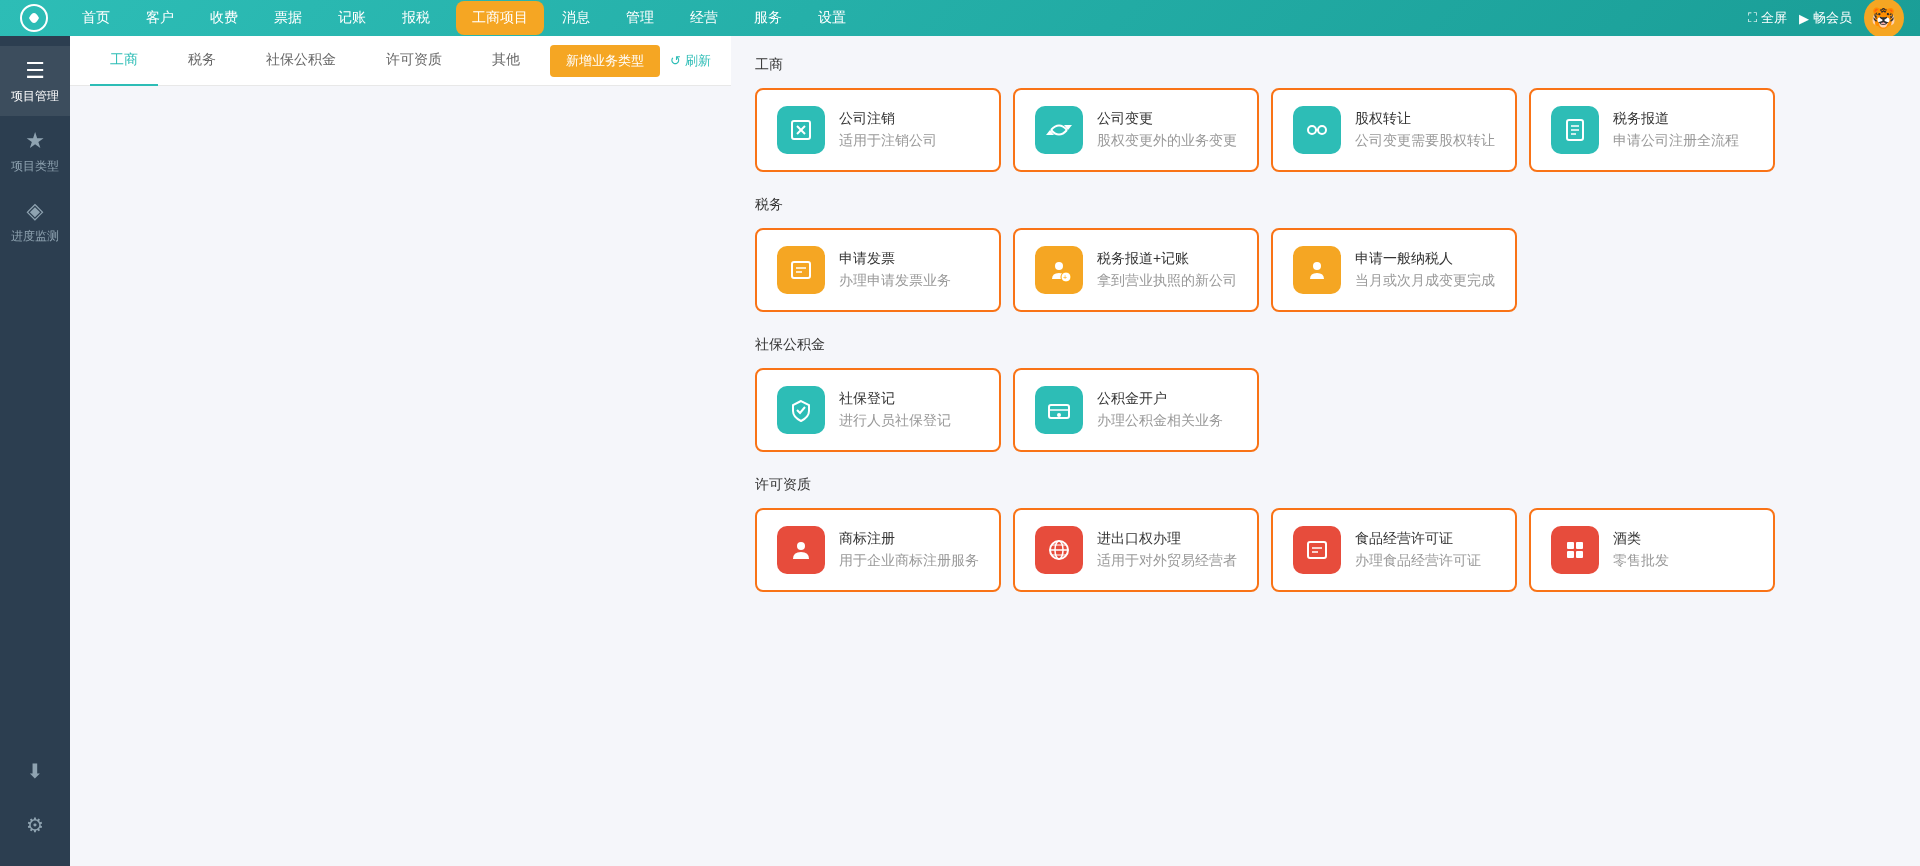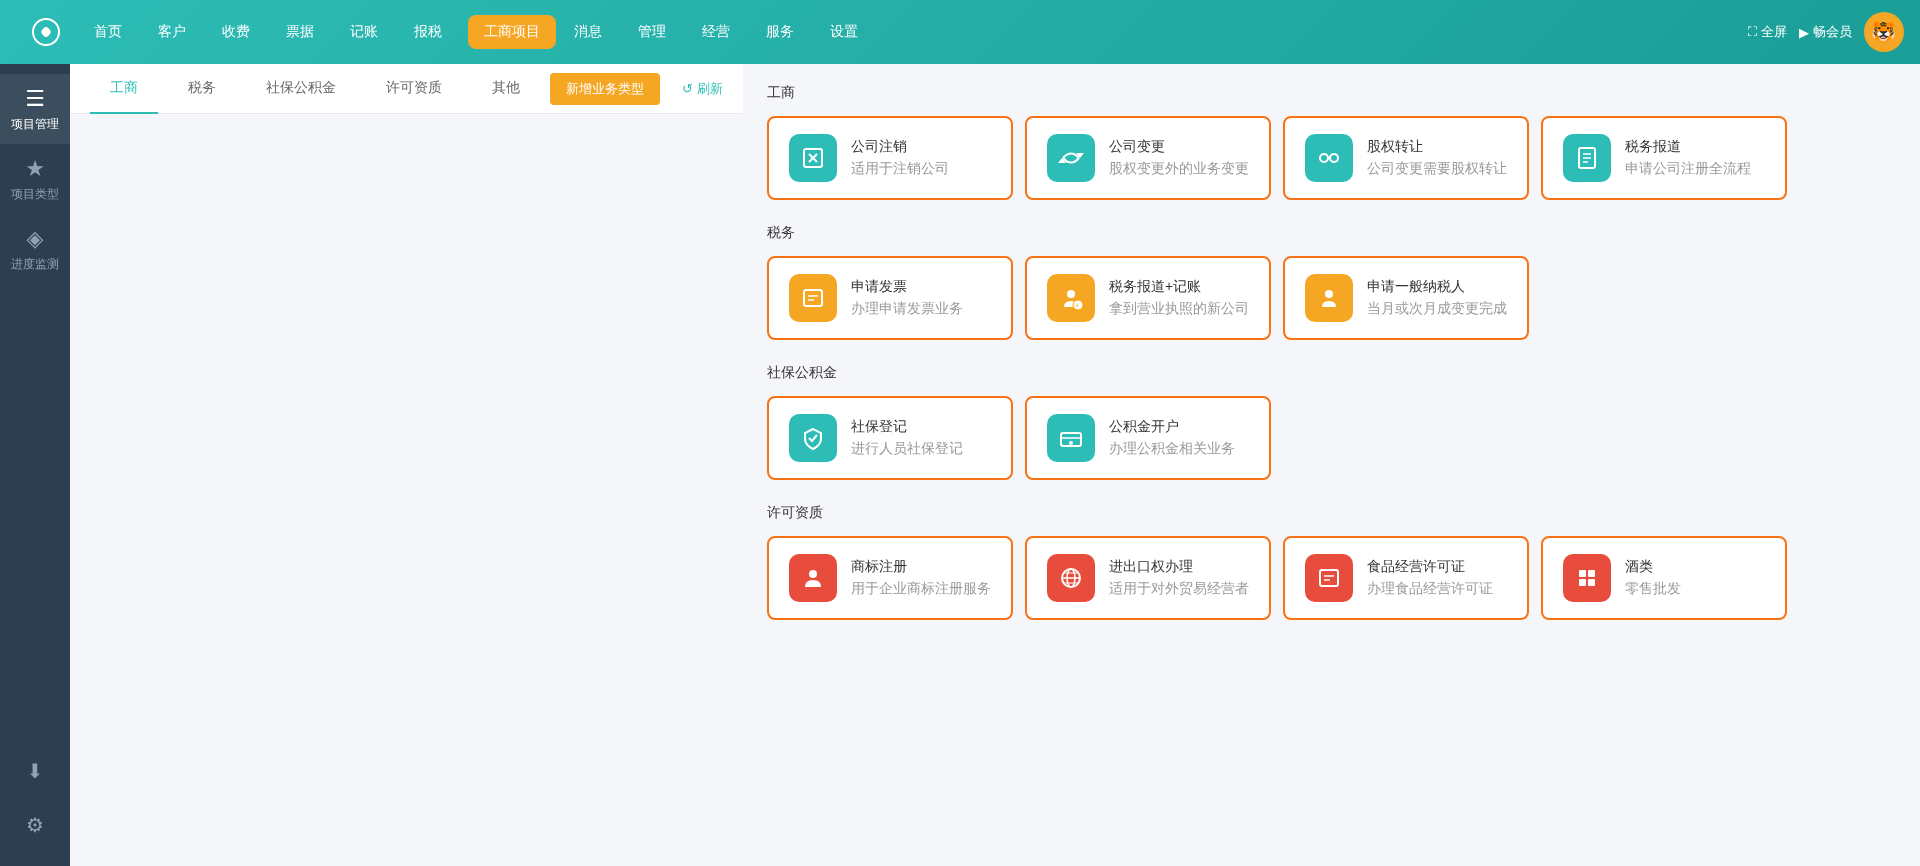--- a/index.html
+++ b/index.html
@@ -1,24 +1,24 @@
 <!DOCTYPE html>
 <html><head>
   <meta charset="utf-8">
   <style>
     * { margin: 0; padding: 0; box-sizing: border-box; }
     body { font-family: 'Microsoft YaHei', sans-serif; font-size: 14px; background: #f0f2f5; width: 1920px; height: 866px; overflow: hidden; display: flex; flex-direction: column; }
 
     
     .top-nav {
-      height: 64px;
+      height: 36px;
       background: linear-gradient(135deg, #2dbdb6 0%, #1a9e97 100%);
       display: flex;
       align-items: center;
-      padding: 0 0 0 16px;
+      padding: 0 0 0 4px;
       flex-shrink: 0;
     }
     .logo {
       width: 60px;
       height: 50px;
       display: flex;
       align-items: center;
       justify-content: center;
       color: white;
       font-size: 22px;
@@ -152,21 +152,21 @@
       margin-right: 10px;
     }
     .tab-item.active {
       color: #2dbdb6;
       border-bottom: 2px solid #2dbdb6;
     }
     .tab-right {
       margin-left: auto;
       display: flex;
       align-items: center;
-      gap: 22px;
+      gap: 10px;
     }
     .btn-add-type {
       background: #f5a623;
       color: white;
       border: none;
       padding: 7px 16px;
       border-radius: 4px;
       cursor: pointer;
       font-size: 13px;
     }

